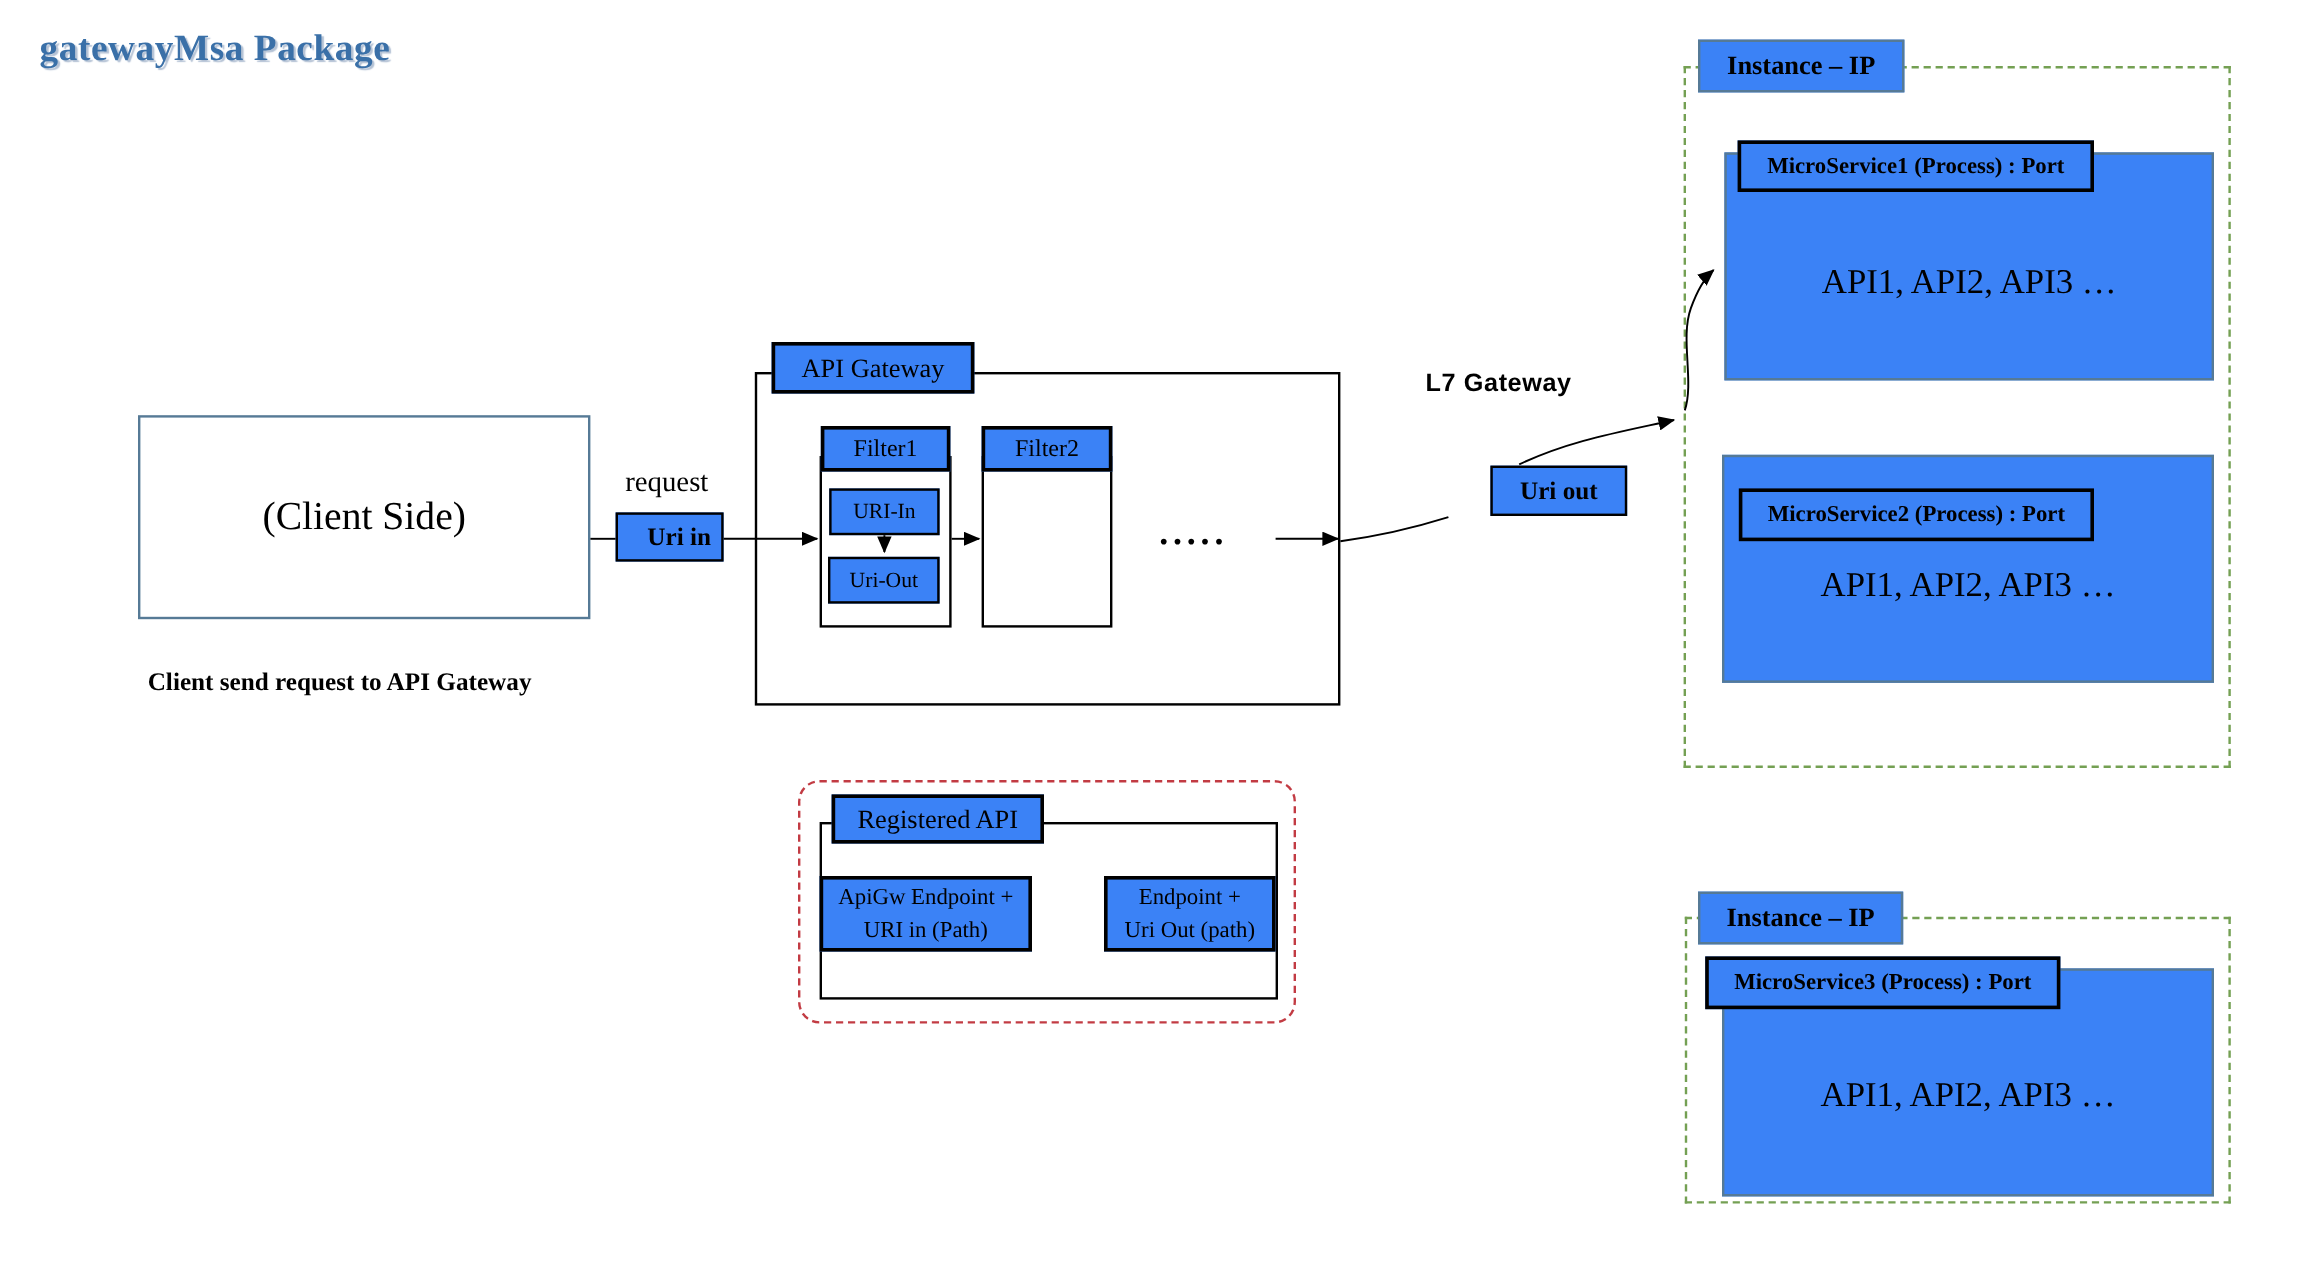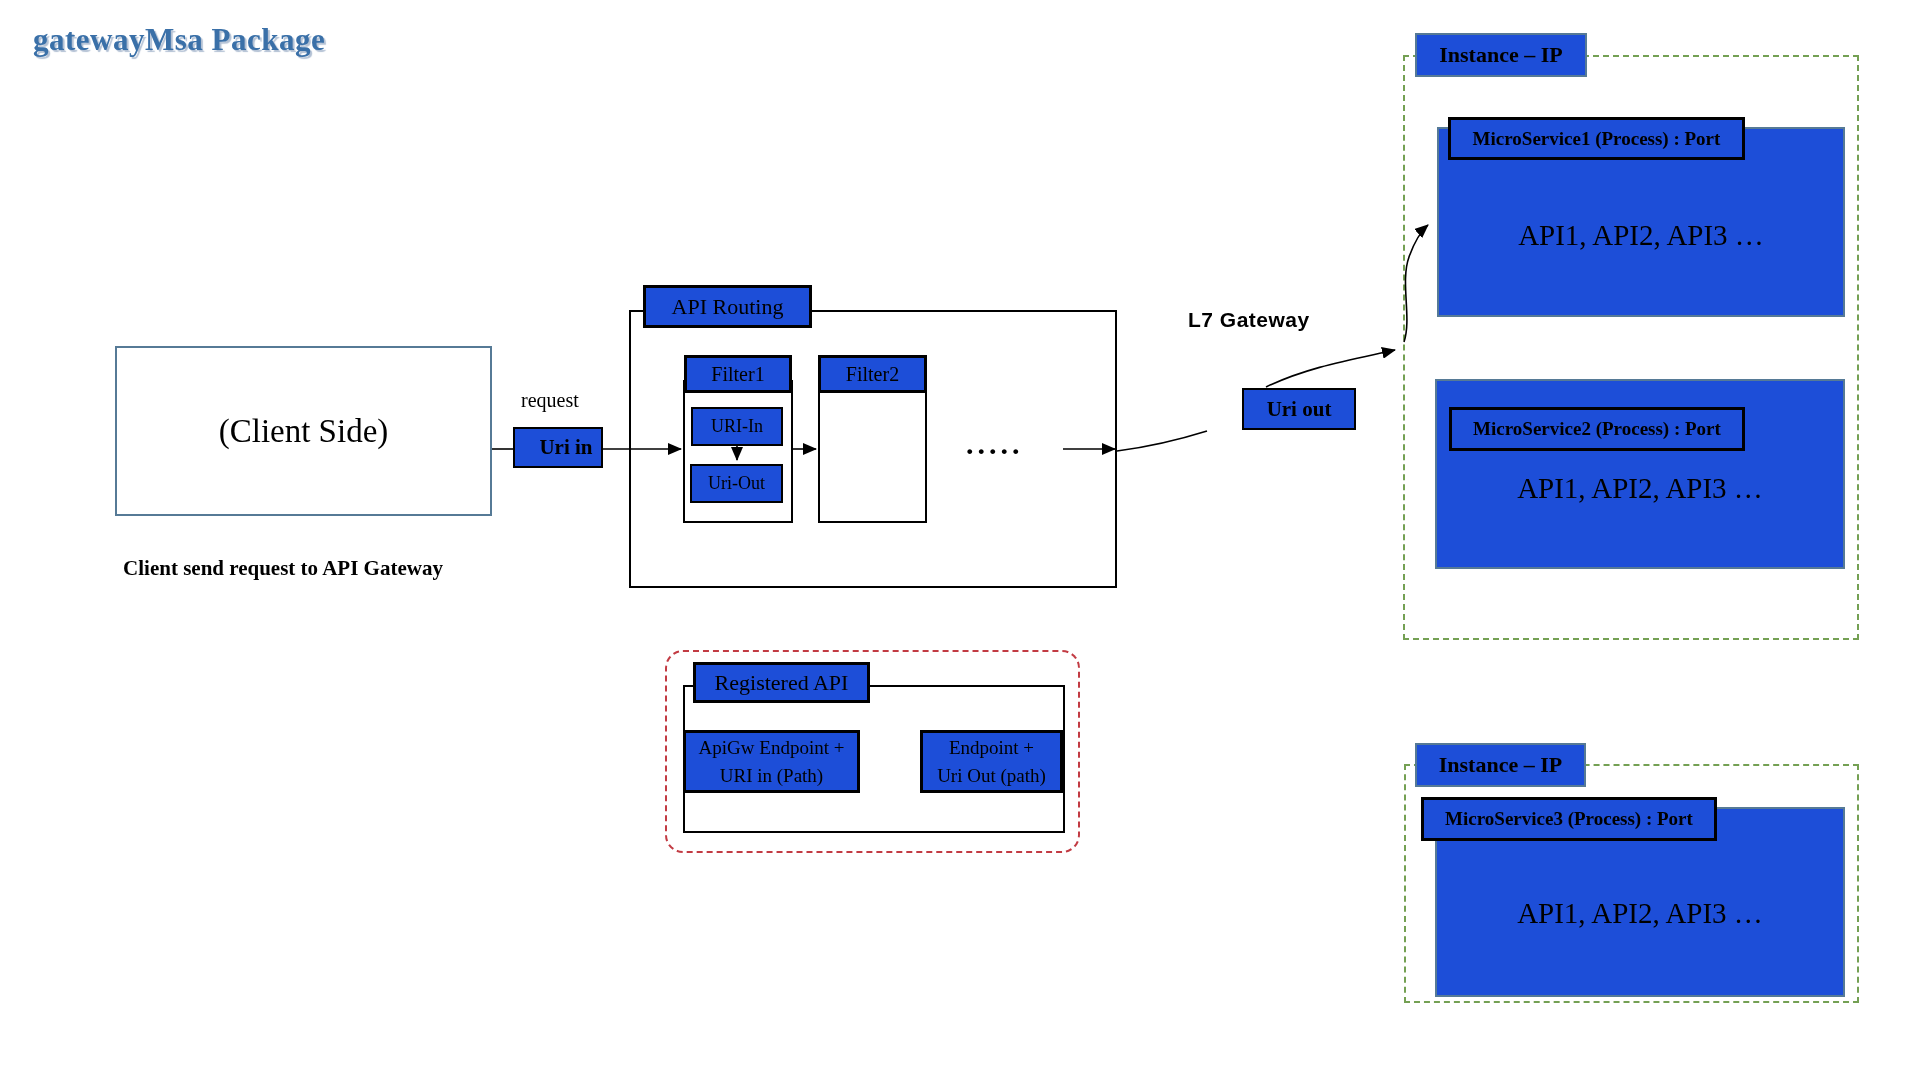--- a/index.html
+++ b/index.html
@@ -1,29 +1,29 @@
 <!DOCTYPE html>
 <html><head>
 <meta charset="utf-8">
 <style>
   html,body{margin:0;padding:0;background:#ffffff;}
   body{width:1915px;height:1070px;position:relative;overflow:hidden;
        font-family:"Liberation Serif","DejaVu Serif",serif;color:#000;}
   .abs{position:absolute;box-sizing:border-box;}
   .flexc{display:flex;align-items:center;justify-content:center;text-align:center;}
-  .whitebg{background:#1d4ed8;}
+  .whitebg{background:#3b82f6;}
 
   
   #page-title{left:33px;top:22px;font-size:31px;font-weight:bold;color:#3a70a8;
               text-shadow:2px 2px 1px #b3c1d4;letter-spacing:.5px;}
 
   
   #client-box{left:115px;top:346px;width:377px;height:170px;border:2px solid #567a96;font-size:33px;}
   #client-caption{left:103px;top:556px;width:360px;text-align:center;font-weight:bold;font-size:21px;}
-  #request-label{left:521px;top:389px;font-size:20px;}
+  #request-label{left:521px;top:389px;font-size:24px;}
   #uri-in-box{left:513px;top:427px;width:90px;height:41px;border:2px solid #000;font-weight:bold;font-size:21px;padding-left:16px;}
 
   
   #gateway-box{left:629px;top:310px;width:488px;height:278px;border:2px solid #000;}
   #gateway-title{left:643px;top:285px;width:169px;height:43px;border:3px solid #000;font-size:22px;z-index:2;}
   #filter1-title{left:684px;top:355px;width:108px;height:38px;border:3px solid #000;font-size:20px;z-index:2;}
   #filter1-body{left:683px;top:380px;width:110px;height:143px;border:2px solid #000;z-index:1;}
   #uriin-inner{left:691px;top:407px;width:92px;height:39px;border:2px solid #000;font-size:18px;z-index:3;}
   #uriout-inner{left:690px;top:464px;width:93px;height:39px;border:2px solid #000;font-size:18px;z-index:3;}
   #filter2-title{left:818px;top:355px;width:109px;height:38px;border:3px solid #000;font-size:20px;z-index:2;}
@@ -62,21 +62,21 @@
 <body>
 
 <div class="abs" id="page-title">gatewayMsa Package</div>
 
 <div class="abs flexc" id="client-box">(Client Side)</div>
 <div class="abs" id="client-caption">Client send request to API Gateway</div>
 <div class="abs" id="request-label">request</div>
 <div class="abs flexc whitebg" id="uri-in-box">Uri in</div>
 
 <div class="abs" id="gateway-box"></div>
-<div class="abs flexc whitebg" id="gateway-title">API Routing</div>
+<div class="abs flexc whitebg" id="gateway-title">API Gateway</div>
 <div class="abs" id="filter1-body"></div>
 <div class="abs flexc whitebg" id="filter1-title">Filter1</div>
 <div class="abs flexc whitebg" id="uriin-inner">URI-In</div>
 <div class="abs flexc whitebg" id="uriout-inner">Uri-Out</div>
 <div class="abs" id="filter2-body"></div>
 <div class="abs flexc whitebg" id="filter2-title">Filter2</div>
 <div class="abs" id="gateway-dots">.....</div>
 <div class="abs flexc whitebg" id="uri-out-box">Uri out</div>
 <div class="abs" id="l7-routing">L7 Gateway</div>
 

